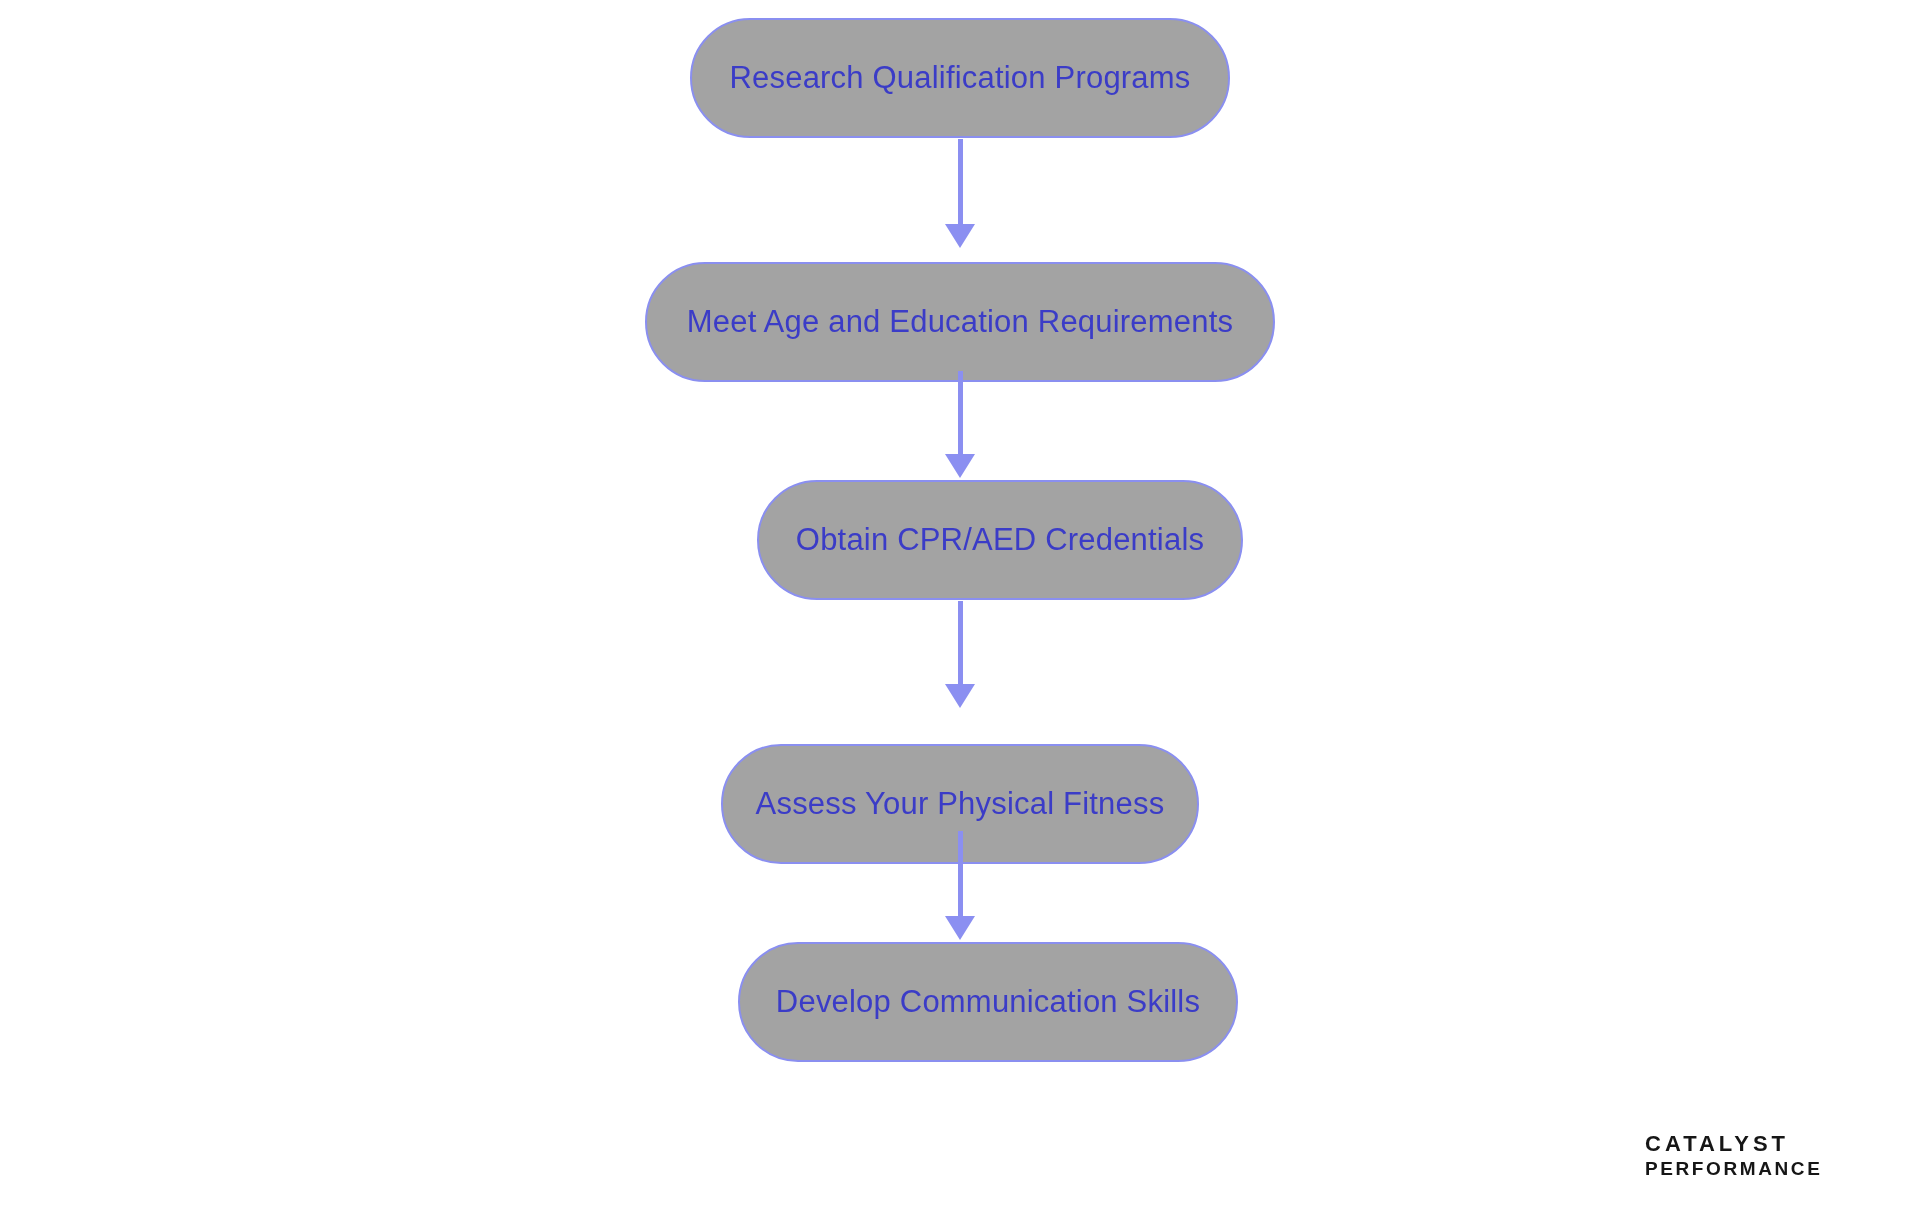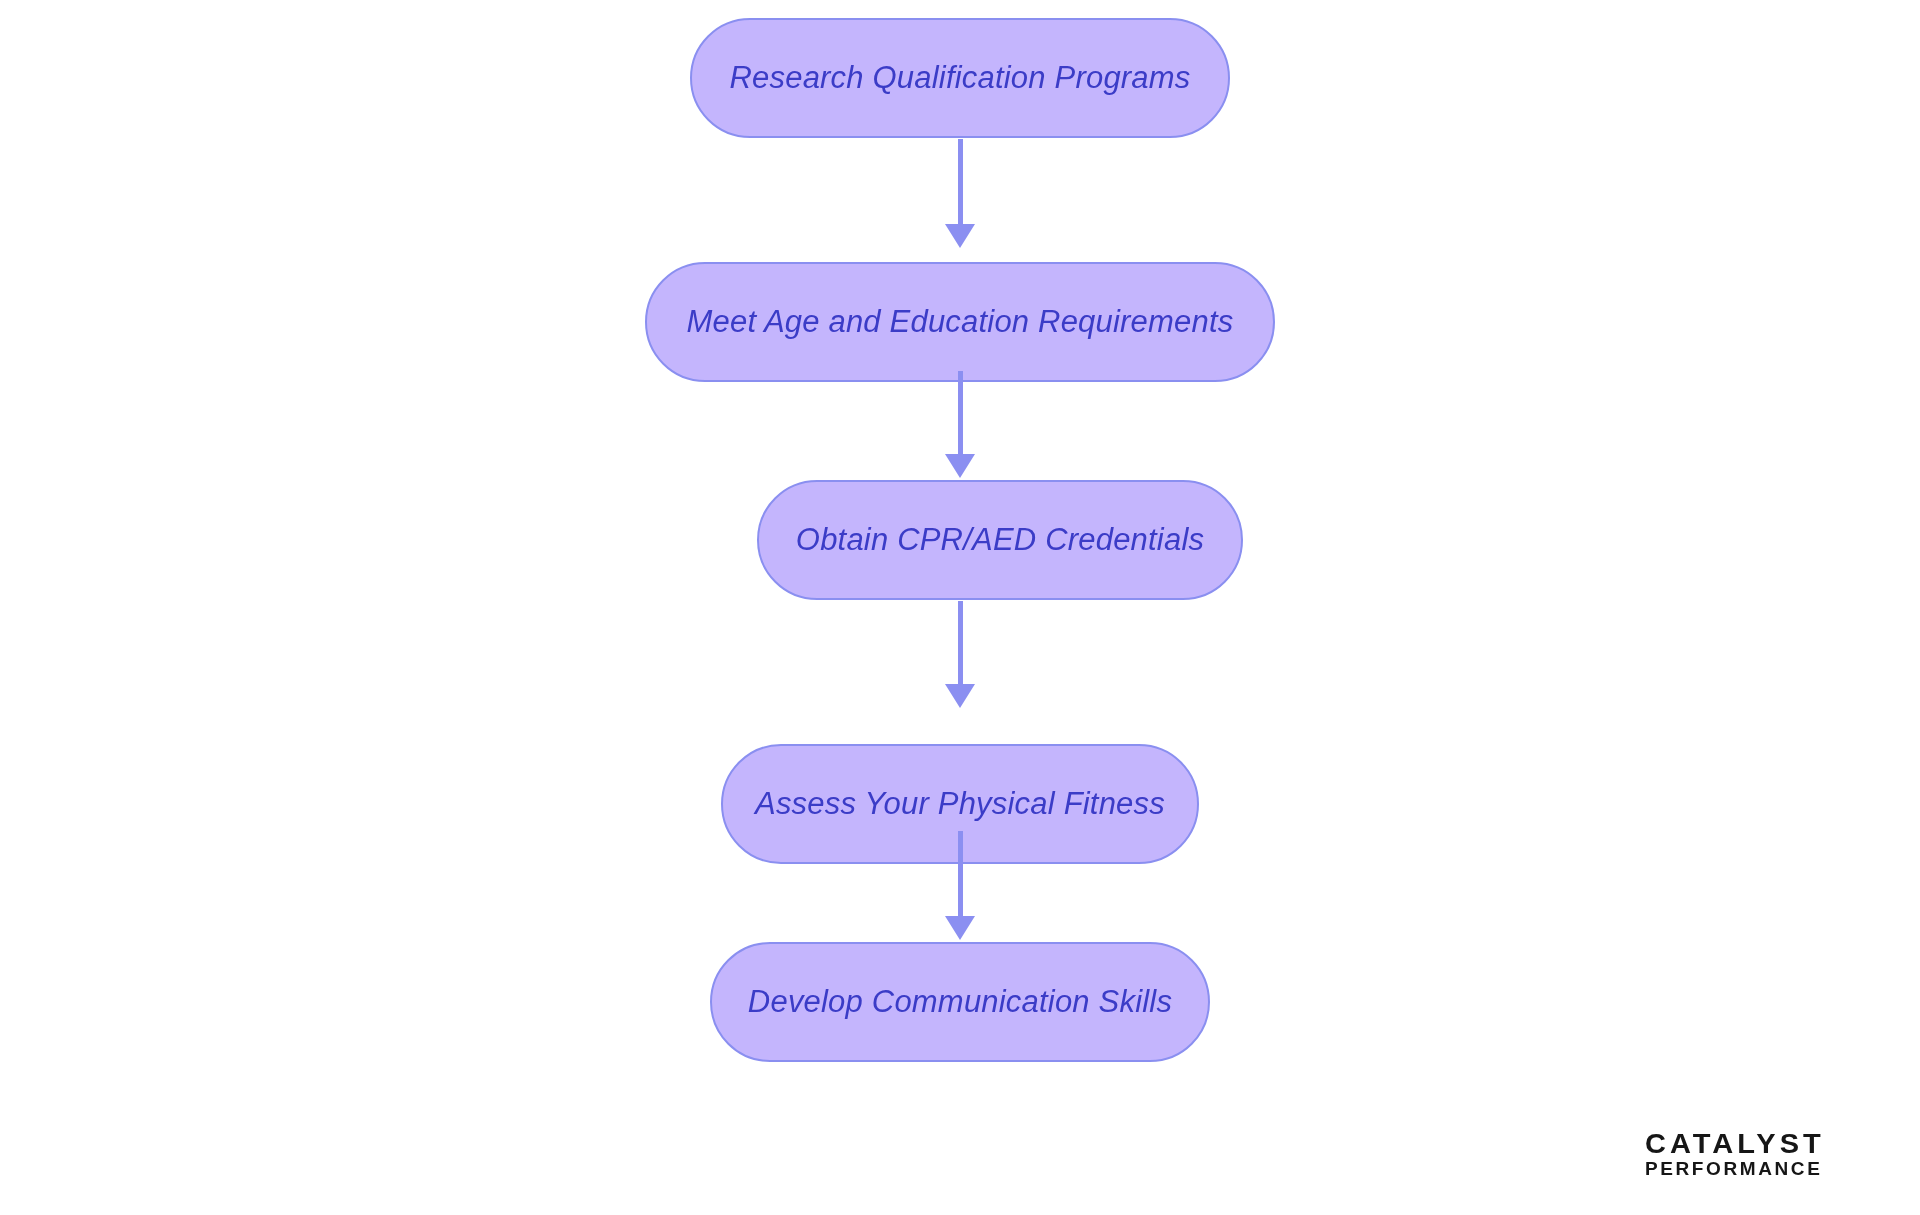--- a/index.html
+++ b/index.html
@@ -11,38 +11,37 @@
   .canvas {
     position: relative;
     width: 1920px;
     height: 1215px;
     background: #ffffff;
     overflow: hidden;
   }
   .node {
     position: absolute;
     box-sizing: border-box;
-    background: #c4b5fd;
+    background: #a3a3a3;
     border: 2px solid #8a8ff0;
     border-radius: 62px;
     display: flex;
     align-items: center;
     justify-content: center;
     color: #3b3cc7;
     font-size: 31px;
     letter-spacing: 0.2px;
     text-align: center;
     white-space: nowrap;
-    font-style: italic;
   }
   .node-1 { left: 690px; top: 18px;  width: 540px; height: 120px; }
   .node-2 { left: 645px; top: 262px; width: 630px; height: 120px; }
   .node-3 { left: 757px; top: 480px; width: 486px; height: 120px; text-align: right; }
   .node-4 { left: 721px; top: 710px; width: 478px; height: 120px; margin-top: 34px; }
-  .node-5 { left: 710px; top: 942px; width: 500px; height: 120px; }
+  .node-5 { left: 738px; top: 942px; width: 500px; height: 120px; }
 
   .arrow {
     position: absolute;
     left: 945px;
     width: 30px;
     display: flex;
     flex-direction: column;
     align-items: center;
   }
   .arrow .shaft {
@@ -64,21 +63,21 @@
 
   .brand {
     position: absolute;
     left: 1645px;
     top: 1130px;
     color: #161616;
     text-align: left;
   }
   .brand .line1 {
     font-weight: 900;
-    font-size: 29px;
+    font-size: 22px;
     line-height: 29px;
     letter-spacing: 4px;
     transform: scaleY(0.97);
     transform-origin: left top;
   }
   .brand .line2 {
     font-weight: 700;
     font-size: 19px;
     line-height: 19px;
     letter-spacing: 2.6px;

